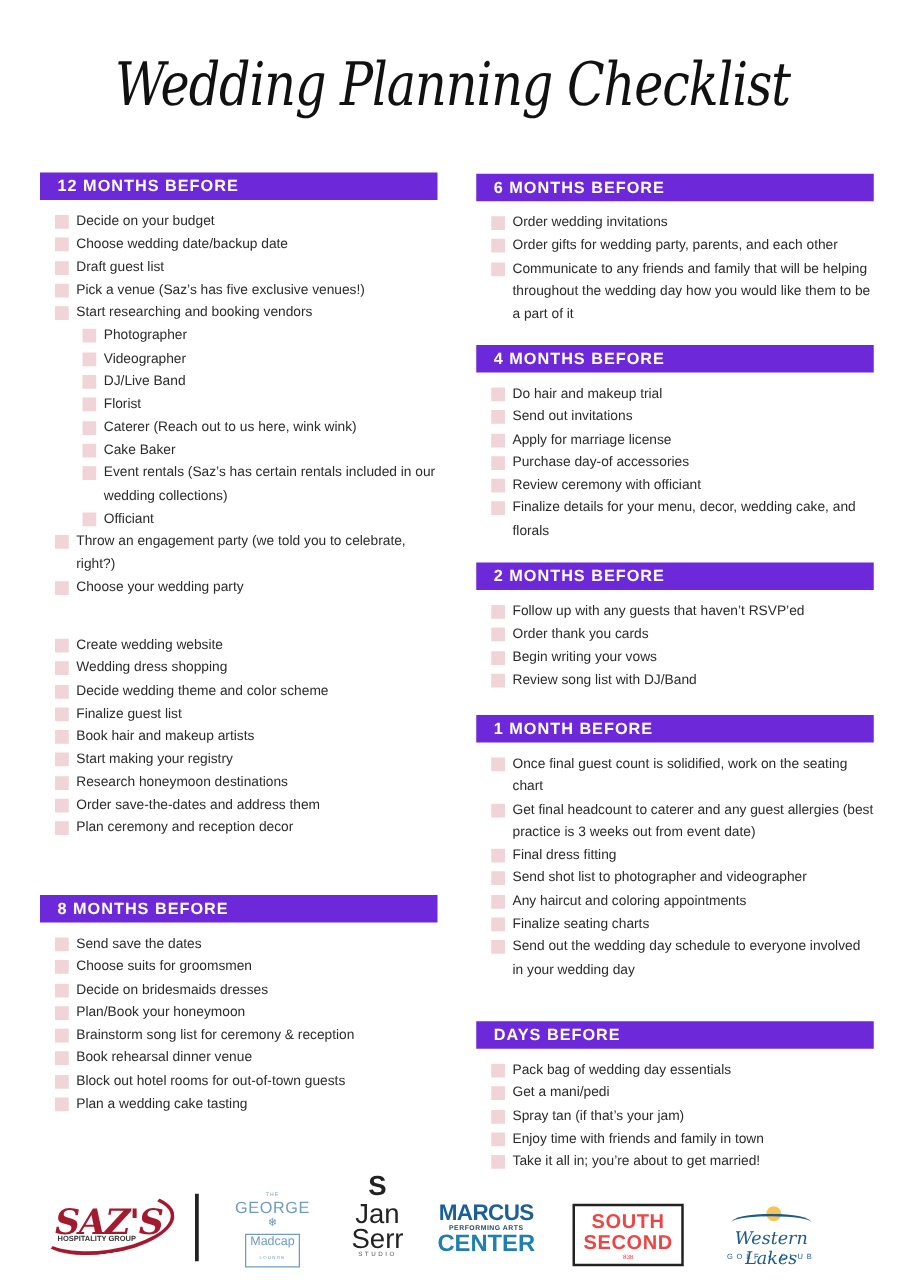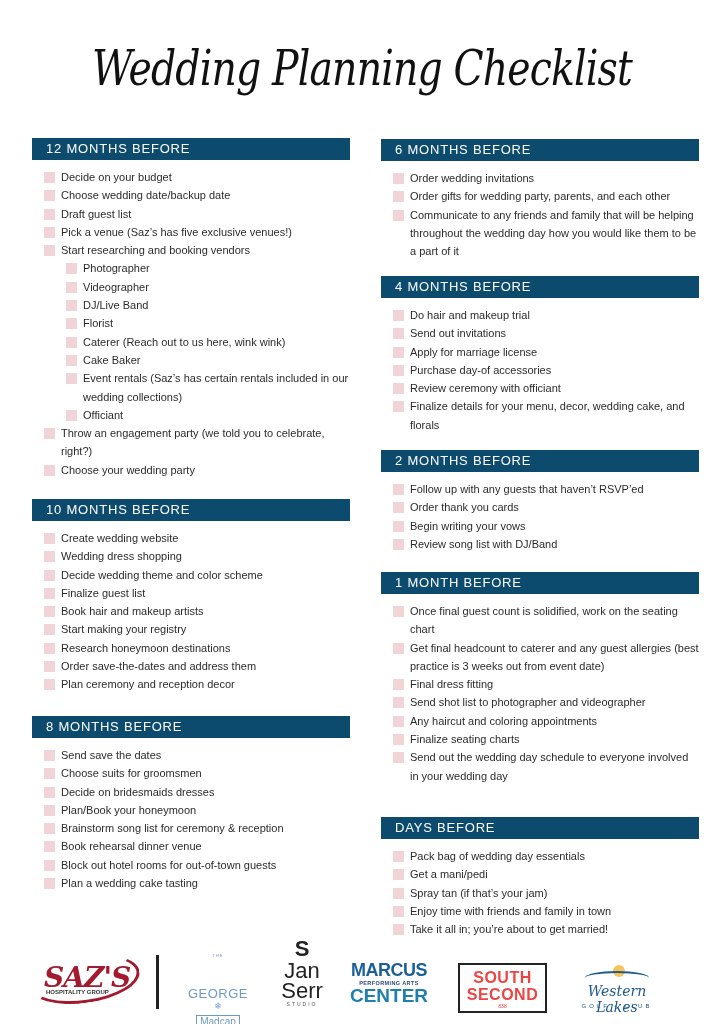--- a/index.html
+++ b/index.html
@@ -12,43 +12,43 @@
     font-size: 48px; letter-spacing: -1px; color: #111;
     transform: scaleX(0.82); transform-origin: center;
   }
 
   .col { position: absolute; top: 138px; }
   .col.left { left: 32px; width: 318px; }
   .col.right { left: 381px; width: 318px; }
 
   .section { position: absolute; left: 0; width: 318px; }
   .band {
-    height: 22px; background: #0c4a6e; color: #fff;
-    font-weight: normal; font-size: 13px; letter-spacing: 0.8px;
+    height: 22px; background: #6d28d9; color: #fff;
+    font-weight: bold; font-size: 13px; letter-spacing: 0.8px;
     line-height: 22px; padding-left: 14px;
   }
   ul { list-style: none; margin-top: 8px; }
   li { position: relative; font-size: 11px; line-height: 18.3px; padding-left: 29px; color: #2b2b2b; }
   li.sub { padding-left: 51px; }
   li .box {
     position: absolute; left: 12px; top: 4px; width: 11px; height: 11px; background: #f1d4d8;
   }
   li.sub .box { left: 34px; }
 
   .footer { position: absolute; left: 0; top: 935px; width: 724px; height: 89px; }
   .logo { position: absolute; }
   .sazs { left: 28px; top: 18px; width: 112px; height: 56px; }
   .sazs .ring { position: absolute; left: 0; top: 2px; width: 112px; height: 48px; border: 3px solid #a3192e; border-radius: 50%; border-left-color: transparent; border-top-color: transparent; transform: rotate(-8deg); }
   .sazs .name { position: absolute; left: 16px; top: 8px; font-family: "DejaVu Serif", serif; font-weight: bold; font-style: italic; font-size: 28px; color: #a3192e; letter-spacing: -1px; }
   .sazs .sub { position: absolute; left: 18px; top: 36px; font-size: 6px; font-weight: bold; color: #333; }
   .divider { left: 156px; top: 20px; width: 3px; height: 54px; background: #222; }
 
   .george { left: 183px; top: 18px; width: 70px; text-align: center; color: #6f9bc1; }
   .george .the { font-size: 4px; letter-spacing: 1px; }
-  .george .gname { font-size: 13px; letter-spacing: 0.5px; margin-top: 28px; }
+  .george .gname { font-size: 13px; letter-spacing: 0.5px; }
   .george .flake { font-size: 9px; line-height: 10px; }
   .george .madcap { margin: 4px auto 0; width: 44px; border: 1.5px solid #6f9bc1; font-size: 10px; line-height: 12px; padding-bottom: 1px; }
   .george .lounge { font-size: 3.5px; letter-spacing: 1px; }
 
   .janserr { left: 270px; top: 2px; width: 64px; text-align: center; color: #222; }
   .janserr .s-mark { font-size: 22px; font-weight: bold; line-height: 24px; }
   .janserr .jn { font-size: 22px; line-height: 20px; font-weight: 300; }
   .janserr .st { font-size: 5px; letter-spacing: 2px; color: #555; }
 
   .marcus { left: 343px; top: 26px; width: 92px; text-align: center; color: #1b5f99; }
@@ -89,21 +89,20 @@
       <li class="sub"><span class="box"></span><span>Caterer (Reach out to us here, wink wink)</span></li>
       <li class="sub"><span class="box"></span><span>Cake Baker</span></li>
       <li class="sub"><span class="box"></span><span>Event rentals (Saz’s has certain rentals included in our wedding collections)</span></li>
       <li class="sub"><span class="box"></span><span>Officiant</span></li>
       <li><span class="box"></span><span>Throw an engagement party (we told you to celebrate, right?)</span></li>
       <li><span class="box"></span><span>Choose your wedding party</span></li>
     </ul>
   </div>
 
   <div class="section" style="top:361px">
-    <div class="band">10 MONTHS BEFORE</div>
     <ul>
       <li><span class="box"></span><span>Create wedding website</span></li>
       <li><span class="box"></span><span>Wedding dress shopping</span></li>
       <li><span class="box"></span><span>Decide wedding theme and color scheme</span></li>
       <li><span class="box"></span><span>Finalize guest list</span></li>
       <li><span class="box"></span><span>Book hair and makeup artists</span></li>
       <li><span class="box"></span><span>Start making your registry</span></li>
       <li><span class="box"></span><span>Research honeymoon destinations</span></li>
       <li><span class="box"></span><span>Order save-the-dates and address them</span></li>
       <li><span class="box"></span><span>Plan ceremony and reception decor</span></li>

